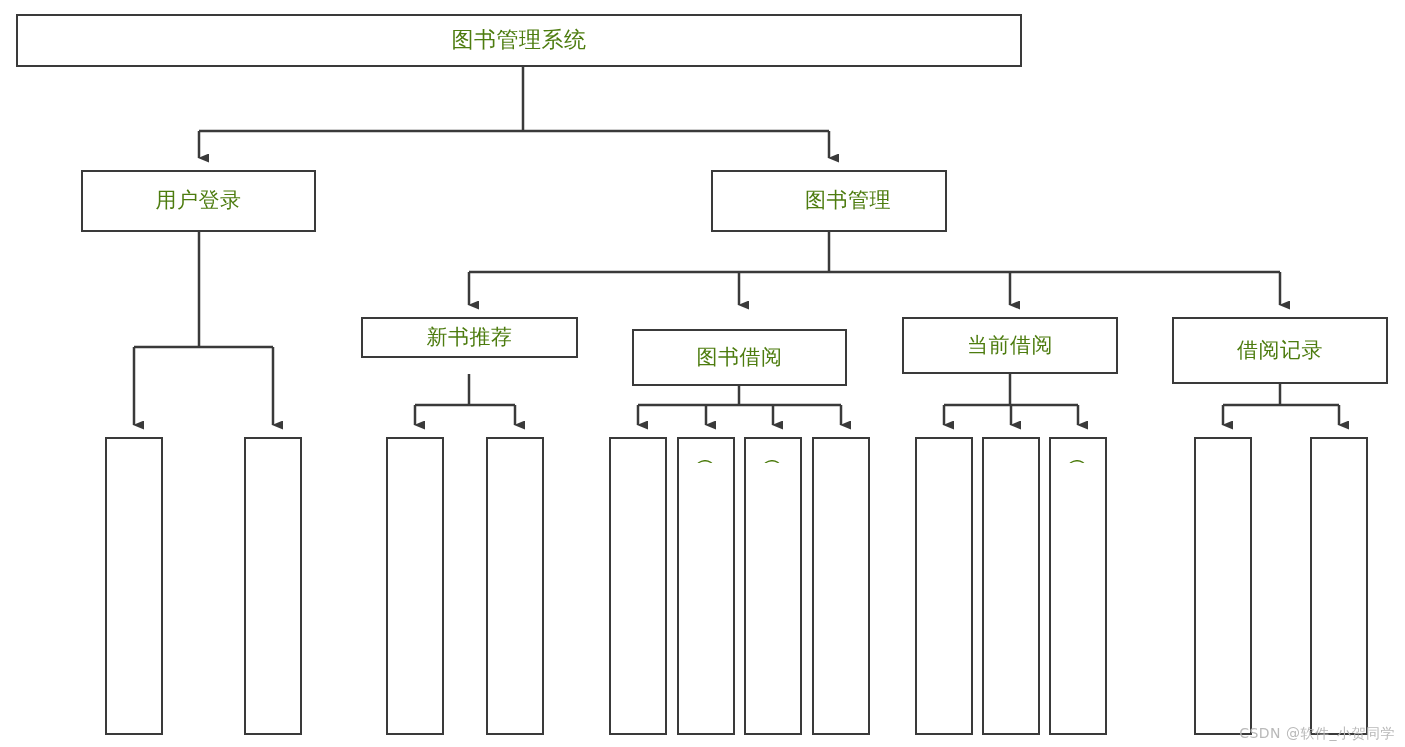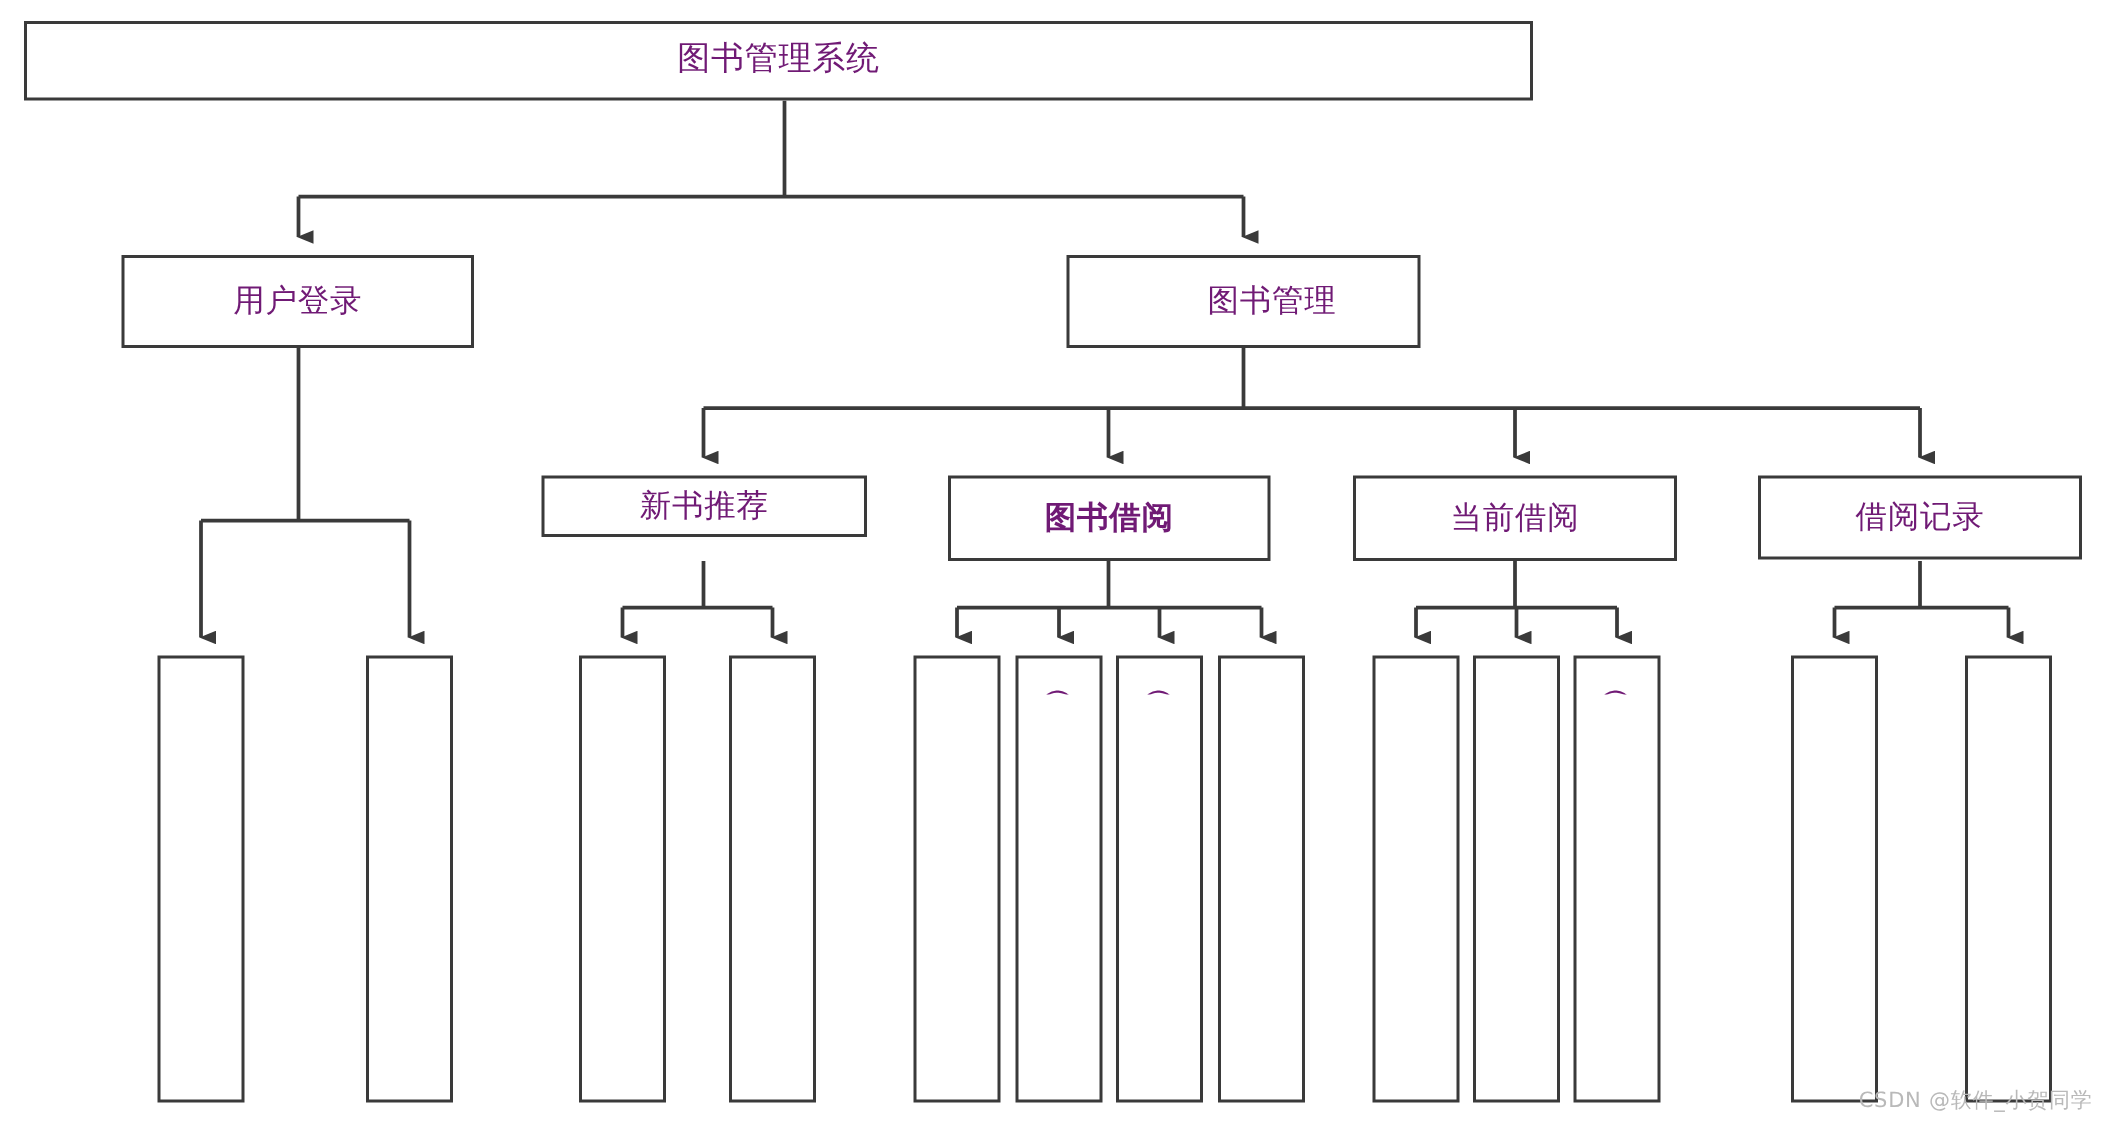--- a/index.html
+++ b/index.html
@@ -26,21 +26,21 @@
     pointer-events: none;
   }
   .node {
     position: absolute;
     box-sizing: border-box;
     border: 2.5px solid #3a3a3a;
     background: #ffffff;
     display: flex;
     align-items: center;
     justify-content: center;
-    color: #701a75;
+    color: #4d7c0f;
   }
   .node .lbl {
     display: block;
     text-align: center;
     line-height: 1.22;
     letter-spacing: 0.5px;
   }
   
   .node.h .lbl {
     font-size: 21px;
@@ -139,27 +139,27 @@
   <div class="node h" style="left:81px; top:170px; width:235px; height:62px;">
     <span class="lbl">用户登录</span>
   </div>
   <div class="node h" style="left:711px; top:170px; width:236px; height:62px;padding-left:38px;">
     <span class="lbl">图书管理</span>
   </div>
 
   <div class="node h" style="left:361px; top:317px; width:217px; height:41px;">
     <span class="lbl">新书推荐</span>
   </div>
-  <div class="node h" style="left:632px; top:317px; width:215px; height:57px;font-weight:bold;">
+  <div class="node h" style="left:632px; top:329px; width:215px; height:57px;">
     <span class="lbl">图书借阅</span>
   </div>
   <div class="node h" style="left:902px; top:317px; width:216px; height:57px;">
     <span class="lbl">当前借阅</span>
   </div>
-  <div class="node h" style="left:1172px; top:317px; width:216px; height:56px;">
+  <div class="node h" style="left:1172px; top:317px; width:216px; height:67px;">
     <span class="lbl">借阅记录</span>
   </div>
 
   <div class="node v center" style="left:105px; top:437px; width:58px; height:298px;">
     <span class="lbl">用户登录</span>
   </div>
   <div class="node v center" style="left:244px; top:437px; width:58px; height:298px;">
     <span class="lbl">注销登录</span>
   </div>
 

